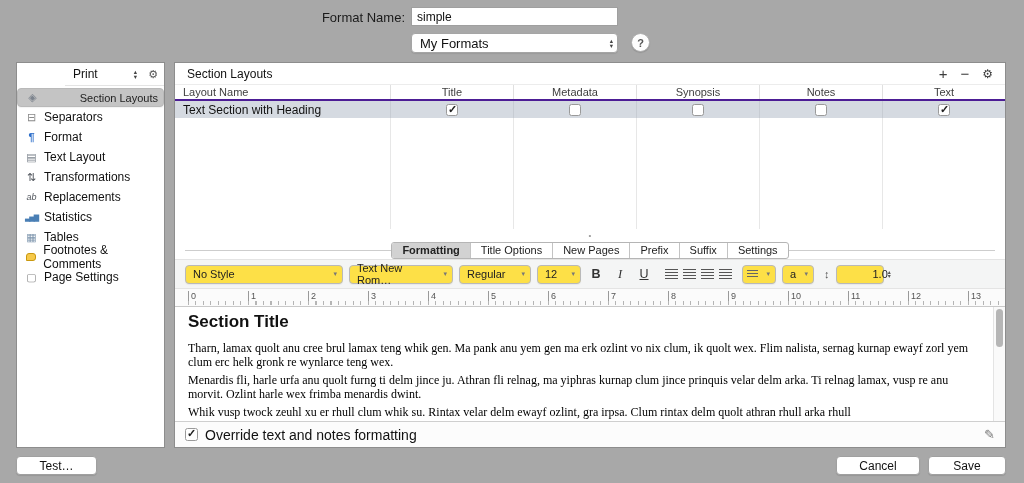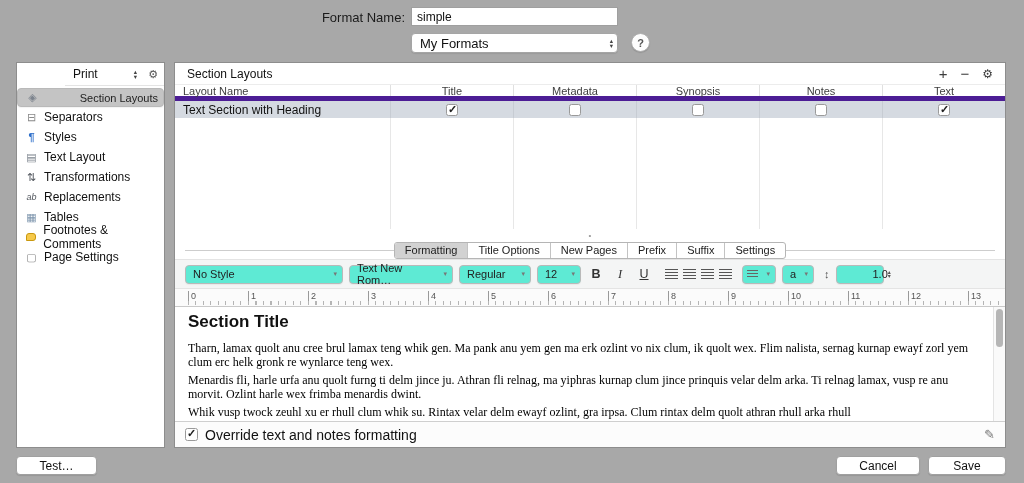--- a/index.html
+++ b/index.html
@@ -62,44 +62,44 @@
   .main {
     position:absolute; left:174px; top:62px; width:832px; height:386px;
     background:#fff; border:1px solid #8d8d8d;
     display:flex; flex-direction:column;
   }
   .m-title { height:22px; flex:none; display:flex; align-items:center; padding:0 12px; font-size:12px; border-bottom:1px solid #ececec; }
   .m-tools { margin-left:auto; display:flex; align-items:center; gap:13px; }
   .m-tools .tbtn { font-size:15px; color:#3c3c3c; line-height:14px; }
   .m-tools .gear { font-size:12px; }
 
-  .tbl-head { height:16px; flex:none; display:flex; font-size:11px; color:#3e3e3e; border-bottom:5px solid #4c1d95; align-items:center; }
+  .tbl-head { height:16px; flex:none; display:flex; font-size:11px; color:#3e3e3e; border-bottom:2px solid #4c1d95; align-items:center; }
   .c-name { width:215px; flex:none; padding-left:8px; text-align:left; height:100%; display:flex; align-items:center; }
   .c-chk  { flex:1; text-align:center; border-left:1px solid #e0e0e0; height:100%; display:flex; align-items:center; justify-content:center; }
   .tbl-row { height:17px; flex:none; display:flex; align-items:center; background:#d5dae1; font-size:12px; }
   .tbl-row .c-chk { border-left:1px solid #c7ccd3; }
   .tbl-fill { height:111px; flex:none; display:flex; }
   .tbl-fill .c-chk { border-left:1px solid #e7e7e7; }
 
   .cb { width:12px; height:12px; background:#fff; border:1px solid #9a9a9a; border-radius:2.5px; position:relative; flex:none; }
   .cb.checked::after { content:"✓"; position:absolute; left:1px; top:-2px; font-size:11px; color:#222; font-weight:bold; }
   .cb-lg { width:13px; height:13px; }
 
   .splitter { height:12px; flex:none; display:flex; align-items:center; justify-content:center; color:#9a9a9a; font-size:8px; }
 
   .tabstrip { height:18px; flex:none; display:flex; justify-content:center; align-items:center; position:relative; }
   .tabstrip::before { content:""; position:absolute; left:10px; right:10px; top:50%; height:1px; background:#cdcdcd; }
   .tabs { position:relative; display:flex; height:17px; background:#fff; border:1px solid #b5b5b5; border-radius:3px; overflow:hidden; }
   .tab { display:flex; align-items:center; padding:0 10px; font-size:11px; color:#222; border-left:1px solid #c3c3c3; }
-  .tab:first-child { border-left:none; }
+  .tab:first-child { border-left:none;font-weight:bold; }
   .tab.active { background:#d2d2d2; }
 
   .toolbar { height:30px; flex:none; background:#f4f5f5; border-top:1px solid #e4e4e4; border-bottom:1px solid #e4e4e4;
              display:flex; align-items:center; padding:0 10px; gap:6px; }
-  .sel { height:19px; background:#5eead4; border:1px solid #b9b9b9; border-radius:4px; display:flex; align-items:center;
+  .sel { height:19px; background:#fde047; border:1px solid #b9b9b9; border-radius:4px; display:flex; align-items:center;
          justify-content:space-between; font-size:11px; color:#222; padding:0 5px 0 7px; box-shadow:0 1px 1px rgba(0,0,0,0.05); }
   .dd { font-size:7px; color:#777; margin-left:5px; }
   .w-style { width:158px; } .w-font { width:104px; } .w-face { width:72px; } .w-size { width:44px; }
   .fbtn { width:18px; text-align:center; font-size:12.5px; color:#333; }
   .fbtn.b { font-weight:bold; }
   .fbtn.i { font-style:italic; font-family:"Liberation Serif",serif; }
   .fbtn.u { text-decoration:underline; }
   .al-group { display:flex; gap:5px; margin-left:6px; margin-right:4px; }
   .al { width:13px; height:10px; background:repeating-linear-gradient(to bottom,#555 0 1px,transparent 1px 3px); }
   .w-spc { width:34px; padding-left:4px; } .w-clr { width:32px; }
@@ -163,33 +163,37 @@
       <div class="sb-item sel">
         <span class="sb-ic ic-0">◈</span>
         <span>Section Layouts</span>
       </div>
       <div class="sb-item">
         <span class="sb-ic ic-1">⊟</span>
         <span>Separators</span>
       </div>
       <div class="sb-item">
         <span class="sb-ic ic-2">¶</span>
-        <span>Styles</span>
+        <span>Format</span>
       </div>
       <div class="sb-item">
         <span class="sb-ic ic-3">▤</span>
         <span>Text Layout</span>
       </div>
       <div class="sb-item">
         <span class="sb-ic ic-4">⇅</span>
         <span>Transformations</span>
       </div>
       <div class="sb-item">
         <span class="sb-ic ic-5">ab</span>
         <span>Replacements</span>
+      </div>
+      <div class="sb-item">
+        <span class="sb-ic ic-6">▃▅▇</span>
+        <span>Statistics</span>
       </div>
       <div class="sb-item">
         <span class="sb-ic ic-7">▦</span>
         <span>Tables</span>
       </div>
       <div class="sb-item">
         <span class="bubble"></span>
         <span>Footnotes &amp; Comments</span>
       </div>
       <div class="sb-item">

